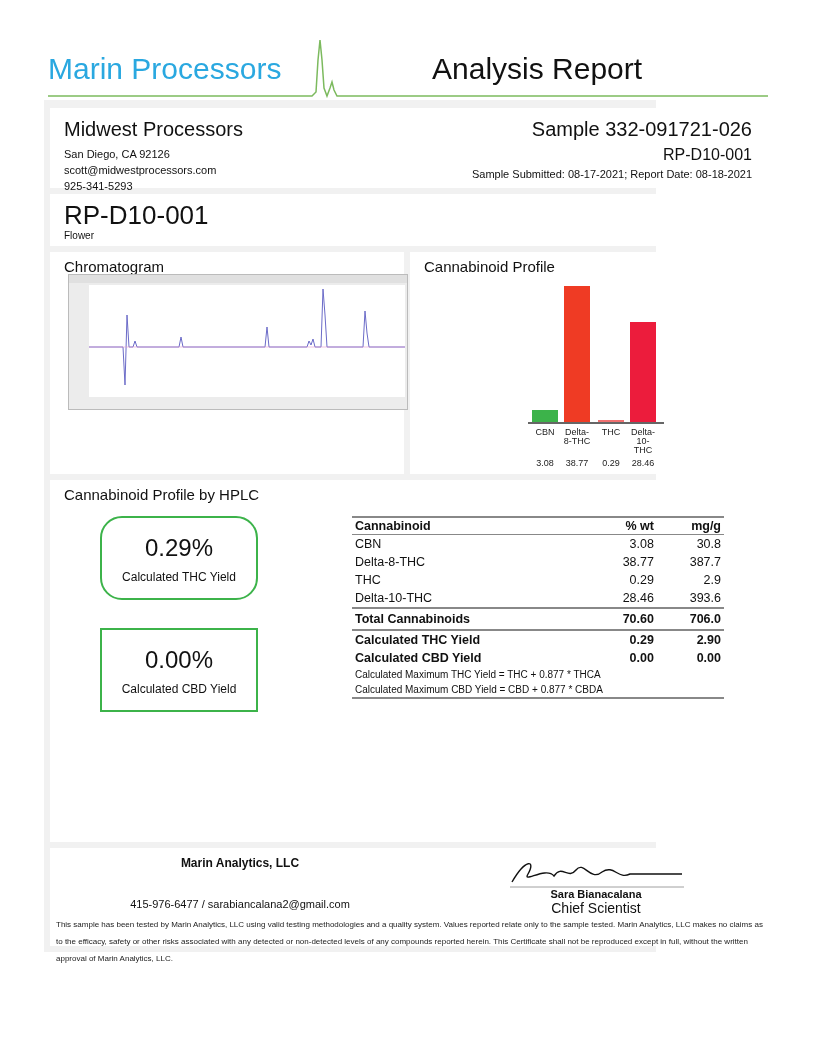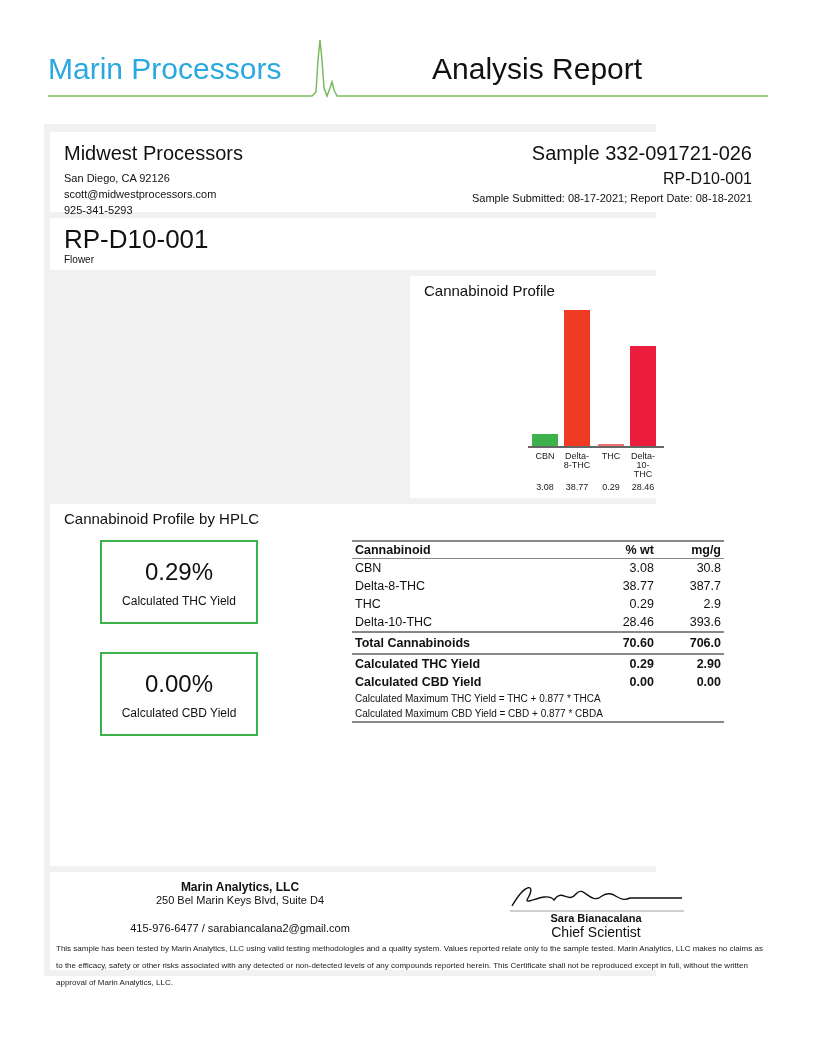--- a/index.html
+++ b/index.html
@@ -1,21 +1,21 @@
 <!DOCTYPE html>
 <html><head>
 <meta charset="utf-8">
 <style>
   * { box-sizing: border-box; margin: 0; padding: 0; }
   body { width: 816px; height: 1056px; background: #fff; font-family: "Liberation Sans", sans-serif; color: #111; position: relative; overflow: hidden; }
   .header { position: absolute; left: 48px; top: 30px; width: 720px; height: 70px; }
   .brand { position: absolute; left: 0; top: 22px; font-size: 30px; color: #2aa8e0; }
   .report-title { position: absolute; left: 384px; top: 22px; font-size: 30px; color: #111; }
   .header svg { position: absolute; left: 0; top: 0; }
-  .outer { position: absolute; left: 44px; top: 124px; width: 612px; height: 852px; background: #f1f1f1; text-decoration: underline; }
+  .outer { position: absolute; left: 44px; top: 100px; width: 612px; height: 852px; background: #f1f1f1; text-decoration: underline; }
   .panel { position: absolute; background: #fff; }
   .client-name { position: absolute; left: 14px; top: 10px; font-size: 20px; }
   .small { font-size: 11px; position: absolute; }
   .sample-id { position: absolute; right: 14px; top: 10px; font-size: 20px; }
   .sample-code { position: absolute; right: 14px; top: 38px; font-size: 16px; }
   .dates { position: absolute; right: 14px; top: 60px; font-size: 11px; }
   .big-id { position: absolute; left: 14px; top: 6px; font-size: 26px; }
   .sec-title { position: absolute; left: 14px; top: 6px; font-size: 15px; }
   .chrom { position: absolute; left: 18px; top: 22px; width: 340px; height: 136px; background: #ececec; border: 1px solid #bbb; }
   .bar { position: absolute; bottom: 0; width: 26px; }
@@ -57,41 +57,52 @@
     <div class="sample-id">Sample 332-091721-026</div>
     <div class="sample-code">RP-D10-001</div>
     <div class="dates">Sample Submitted: 08-17-2021;  Report Date: 08-18-2021</div>
   </div>
 
   <div class="panel" style="left:6px;top:94px;width:716px;height:52px;">
     <div class="big-id">RP-D10-001</div>
     <div class="small" style="left:14px;top:36px;font-size:10px;">Flower</div>
   </div>
 
+  <div class="panel" style="left:6px;top:152px;width:354px;height:222px;">
+    <div class="sec-title">Chromatogram</div>
+    <div class="chrom">
+      <svg width="338" height="134">
+        <rect x="0" y="0" width="338" height="8" fill="#e0e0e0"></rect>
+        <rect x="20" y="10" width="316" height="112" fill="#fff"></rect>
+        <polyline fill="none" stroke="#6b6bc8" stroke-width="1" points="20,72 54,72 56,110 58,40 60,72 64,72 66,66 68,72 110,72 112,62 114,72 196,72 198,52 200,72 238,72 240,66 242,70 244,64 246,72 252,72 254,14 256,40 258,72 294,72 296,36 298,58 300,72 336,72"></polyline>
+        <line x1="20" y1="72" x2="336" y2="72" stroke="#e39ad0" stroke-width="0.6"></line>
+      </svg>
+    </div>
+  </div>
 
   <div class="panel" style="left:366px;top:152px;width:356px;height:222px;">
     <div class="sec-title">Cannabinoid Profile</div>
     <div class="bar" style="left:122px;top:158px;height:12px;background:#3cb34a;"></div>
     <div class="bar" style="left:154px;top:34px;height:136px;background:#ef3b24;"></div>
     <div class="bar" style="left:188px;top:168px;height:2px;background:#f07070;"></div>
     <div class="bar" style="left:220px;top:70px;height:100px;background:#ec1c3c;"></div>
     <div class="axis"></div>
     <div class="xlab" style="left:120px;top:176px;">CBN</div>
     <div class="xlab" style="left:152px;top:176px;">Delta-8-THC</div>
     <div class="xlab" style="left:186px;top:176px;">THC</div>
     <div class="xlab" style="left:218px;top:176px;">Delta-10-THC</div>
     <div class="vlab" style="left:120px;">3.08</div>
     <div class="vlab" style="left:152px;">38.77</div>
     <div class="vlab" style="left:186px;">0.29</div>
     <div class="vlab" style="left:218px;">28.46</div>
   </div>
 
   <div class="panel" style="left:6px;top:380px;width:716px;height:362px;">
     <div class="sec-title">Cannabinoid Profile by HPLC</div>
-    <div class="ybox" style="top:36px;">
+    <div class="ybox" style="top:36px;border-radius:22px;">
       <div class="val">0.29%</div>
       <div class="lbl">Calculated THC Yield</div>
     </div>
     <div class="ybox" style="top:148px;">
       <div class="val">0.00%</div>
       <div class="lbl">Calculated CBD Yield</div>
     </div>
 
     <table>
       <tbody>
@@ -140,21 +151,20 @@
           </tr>
       <tr class="note last">
             <td colspan="3">Calculated Maximum CBD Yield = CBD + 0.877 * CBDA</td>
           </tr>
     </tbody>
       </table>
   </div>
 
   <div class="panel" style="left:6px;top:748px;width:716px;height:98px;">
     <div class="foot-c" style="top:8px;font-size:12px;font-weight:bold;">Marin Analytics, LLC</div>
-    <div class="foot-c" style="top:22px;">250 Bel Marin Keys Blvd, Suite D4</div>
     <div class="foot-c" style="top:50px;">415-976-6477 / sarabiancalana2@gmail.com</div>
     <svg style="position:absolute;left:456px;top:8px;" width="180" height="32">
       <path d="M6,26 C20,2 30,4 22,18 C16,28 40,10 48,20 C56,8 62,24 70,14 C78,4 84,26 96,16 C108,8 112,24 124,18 L176,18" fill="none" stroke="#111" stroke-width="1.4"></path>
       <line x1="4" y1="31" x2="178" y2="31" stroke="#888" stroke-width="0.8"></line>
     </svg>
     <div style="position:absolute;left:456px;top:40px;width:180px;text-align:center;font-size:11px;font-weight:bold;">Sara Bianacalana</div>
     <div style="position:absolute;left:456px;top:52px;width:180px;text-align:center;font-size:14px;">Chief Scientist</div>
     <div class="disc">This sample has been tested by Marin Analytics, LLC using valid testing methodologies and a quality system.  Values reported relate only to the sample tested.  Marin Analytics, LLC makes no claims as to the efficacy, safety or other risks associated with any detected or non-detected levels of any compounds reported herein.  This Certificate shall not be reproduced except in full, without the written approval of Marin Analytics, LLC.</div>
   </div>
 </div>

